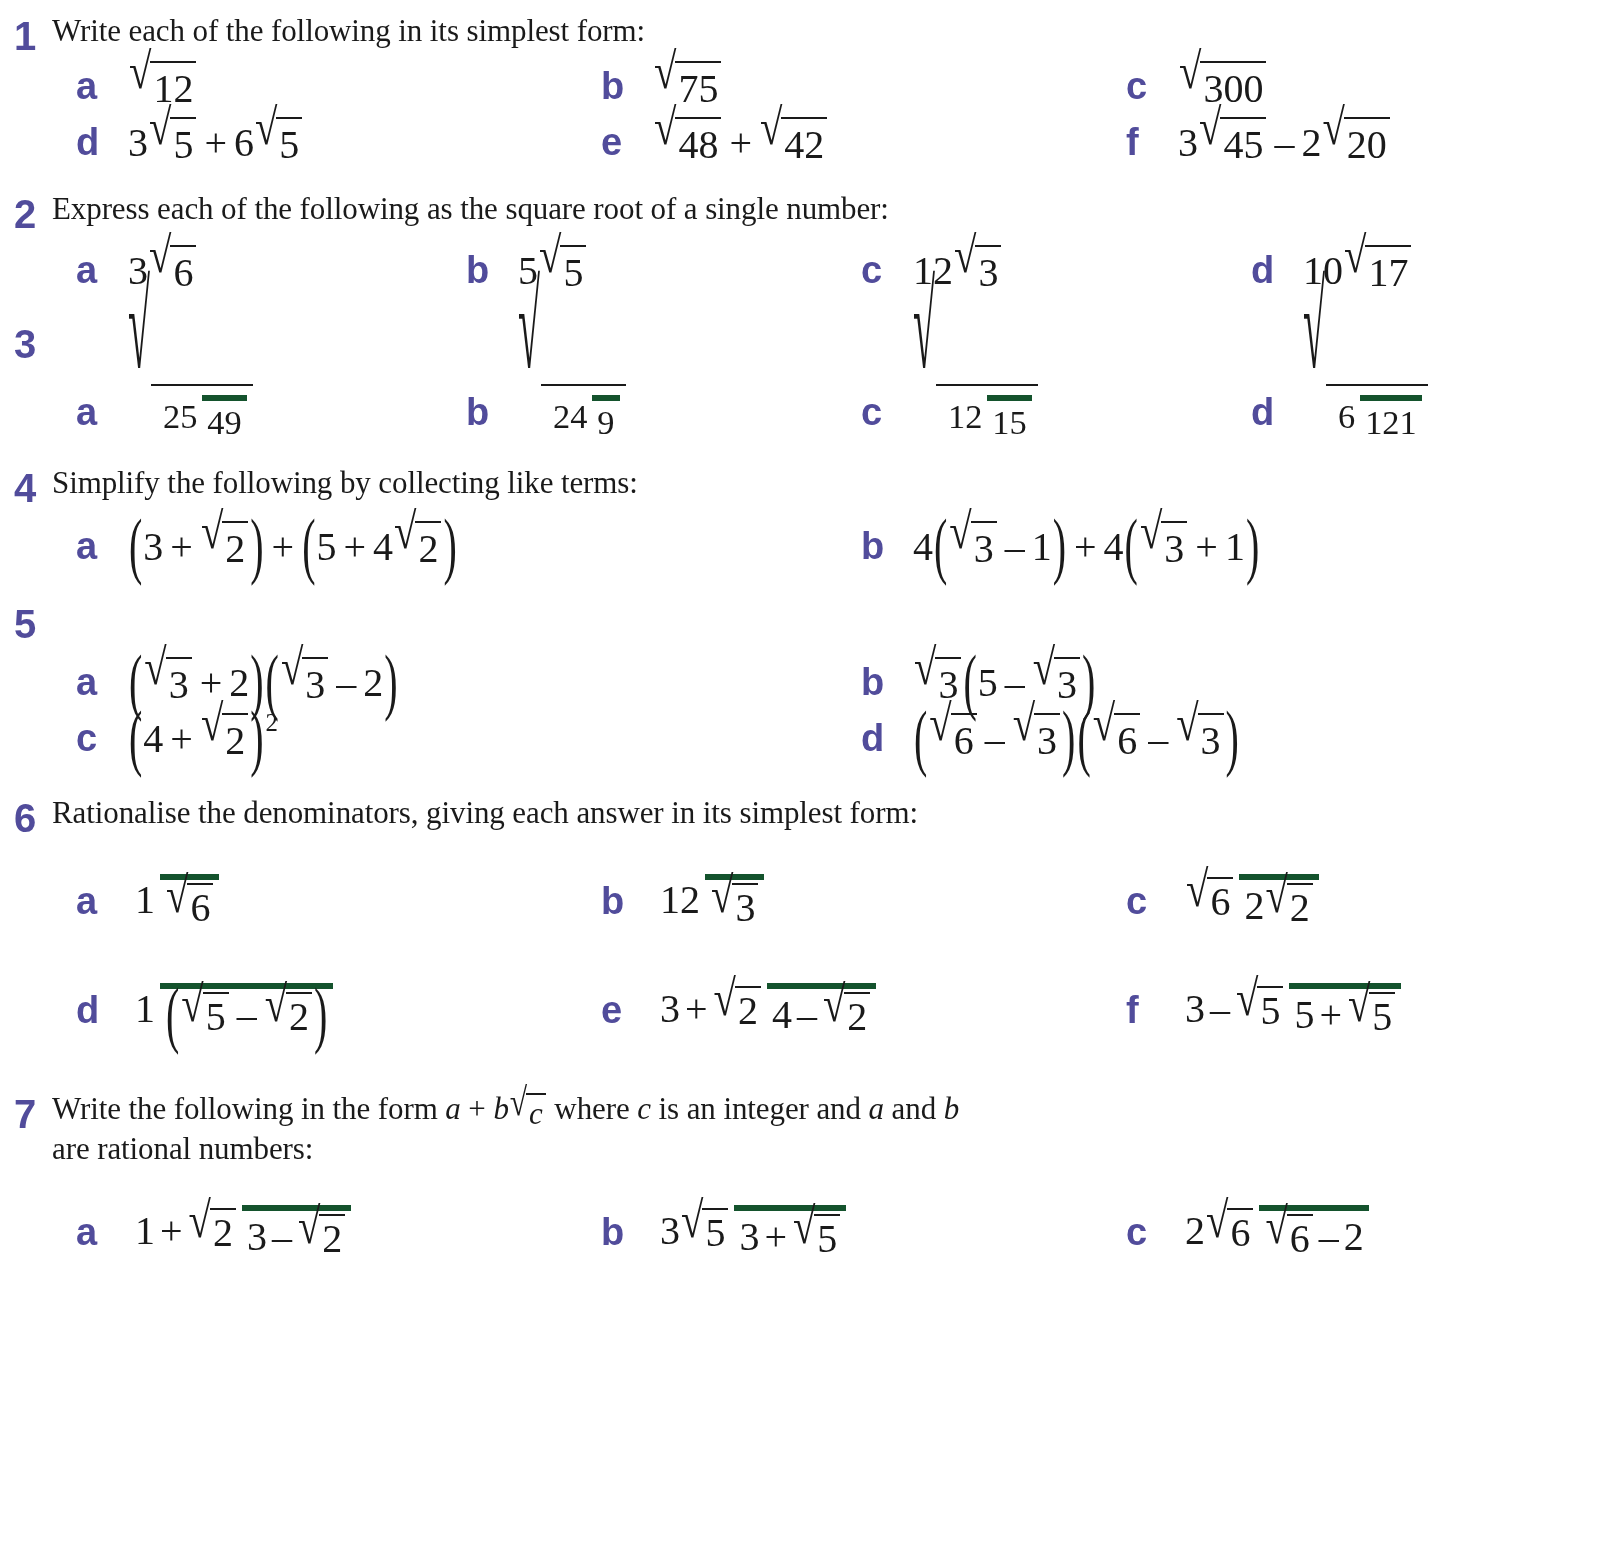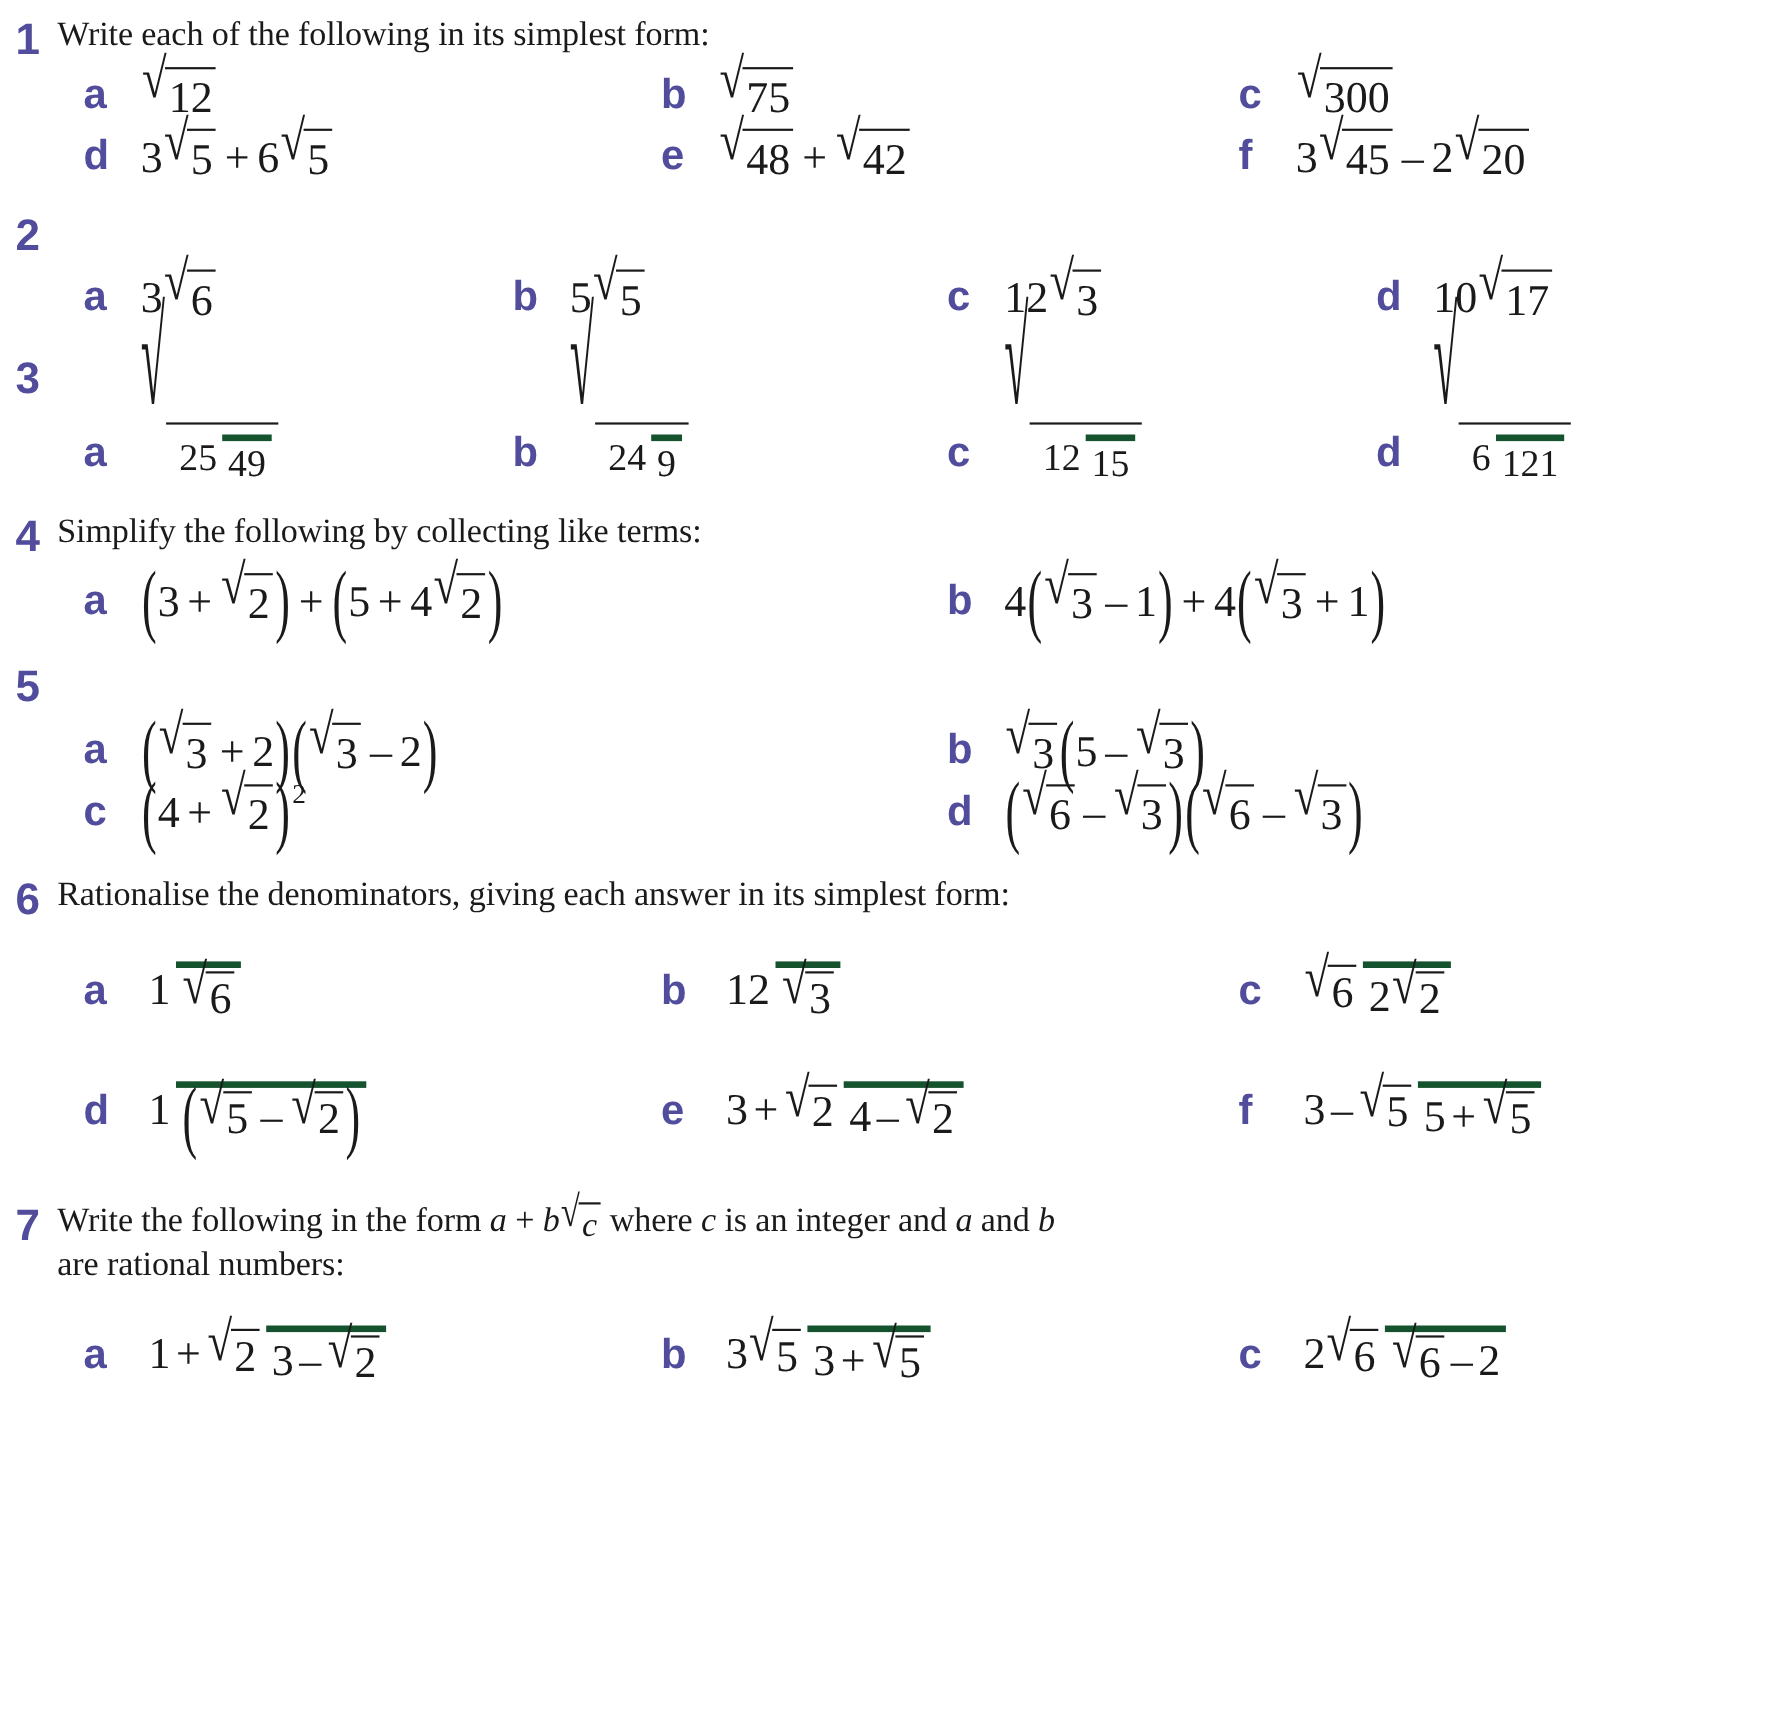--- a/index.html
+++ b/index.html
@@ -269,20 +269,21 @@
             </span>
         </span>
       </div>
 
     </div>
   </div>
 
   <div class="question" style="margin-top:22px;">
     <div class="q-head">
       <div class="q-num">2</div>
+      <div class="q-text">Express each of the following as the square root of a single number:</div>
     </div>
     <div class="parts cols-4" style="margin-top:6px;">
 
       <div class="part">
         <span class="p-letter">a</span>
         <span class="p-body">
           <span>3</span>
             <span class="rad">
               <span class="sign">√</span>
               <span class="radicand">6</span>

